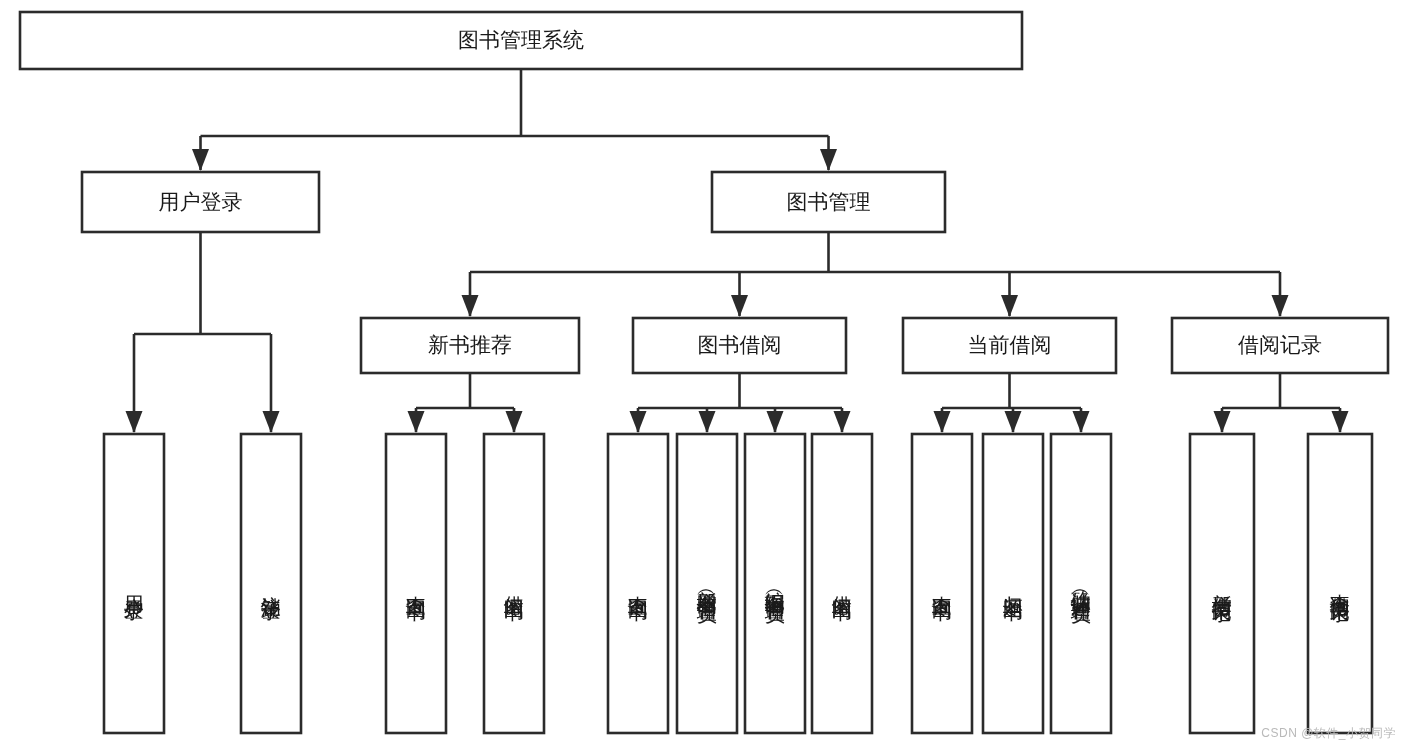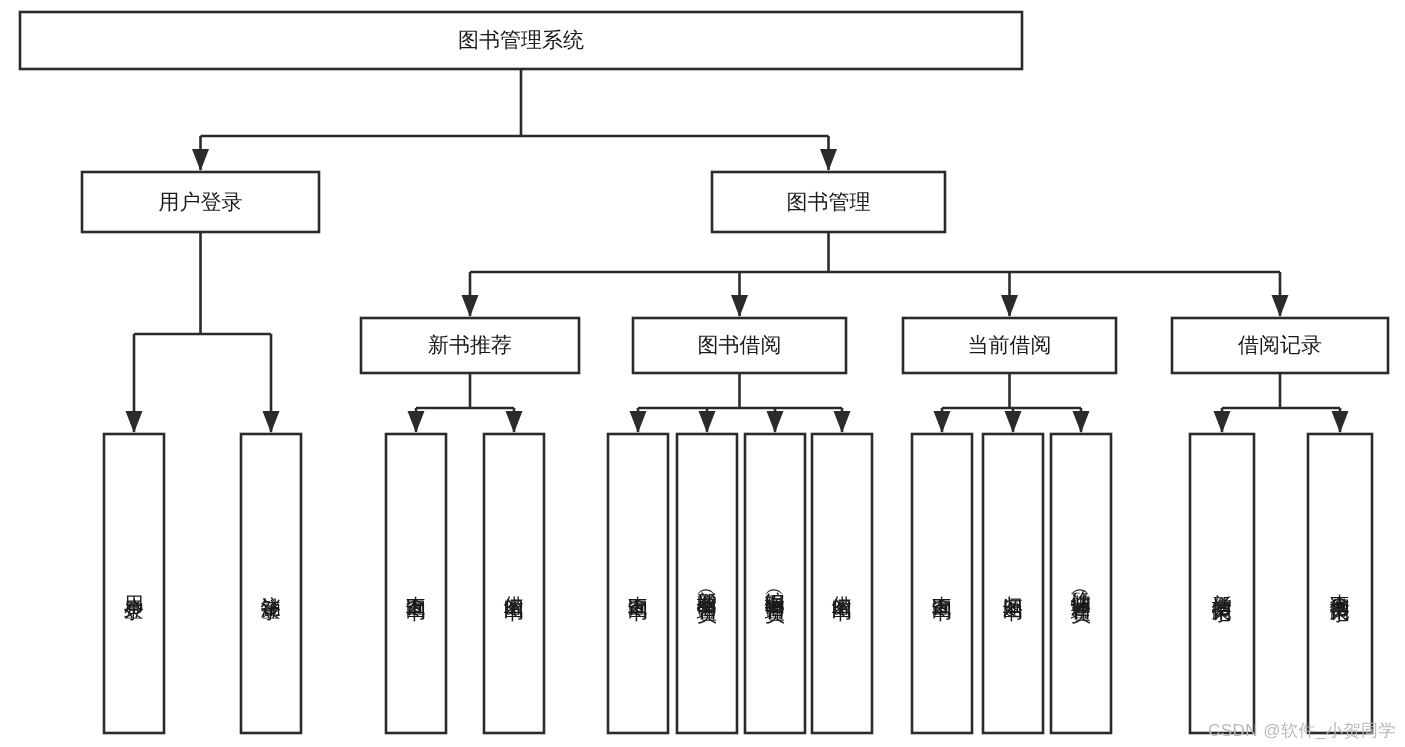--- a/index.html
+++ b/index.html
@@ -62,21 +62,21 @@
     letter-spacing: 2px;
     color: #1a1a1a;
     white-space: nowrap;
     pointer-events: none;
   }
   .watermark {
     position: absolute;
     right: 9px;
     bottom: 5px;
     font-family: "Liberation Sans", "DejaVu Sans", sans-serif;
-    font-size: 17px;
+    font-size: 12px;
     color: #b9b9b9;
     letter-spacing: 0.5px;
     white-space: nowrap;
   }
 </style>
 </head>
 <body>
 
 <div id="diagram-root">
 

